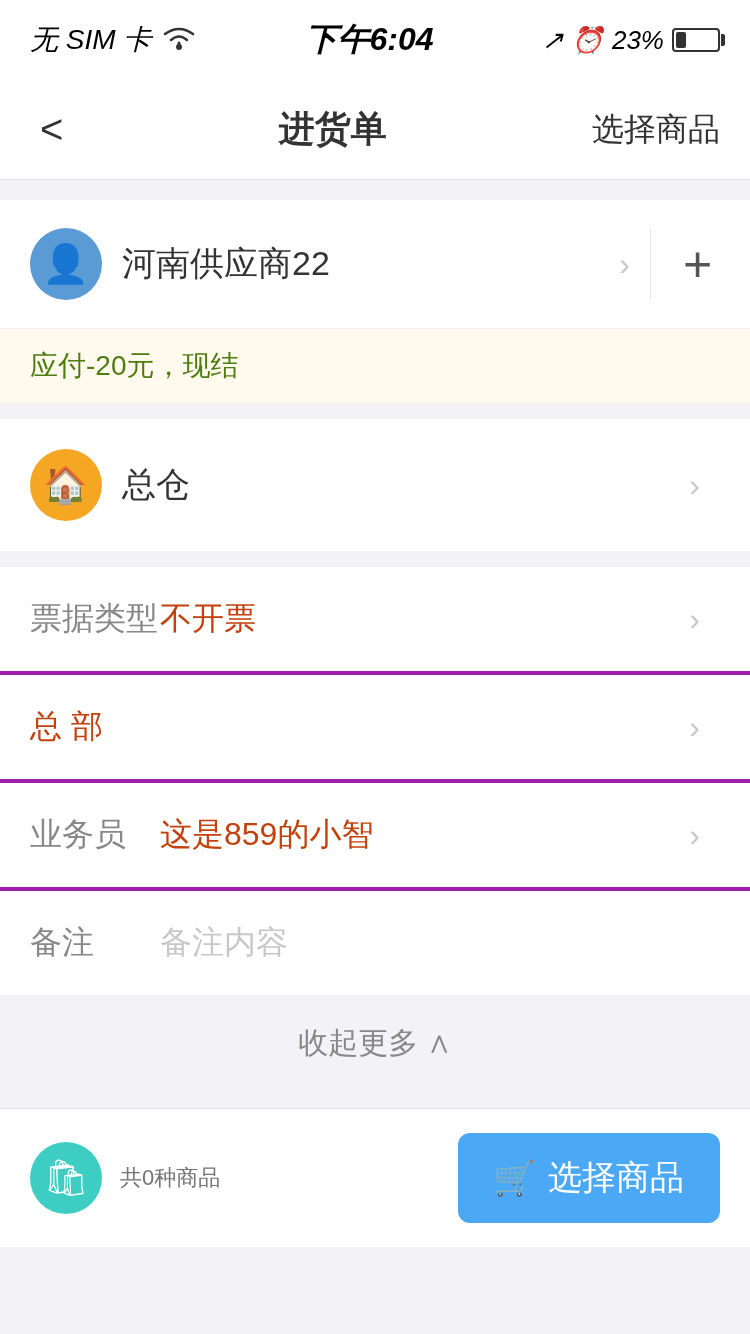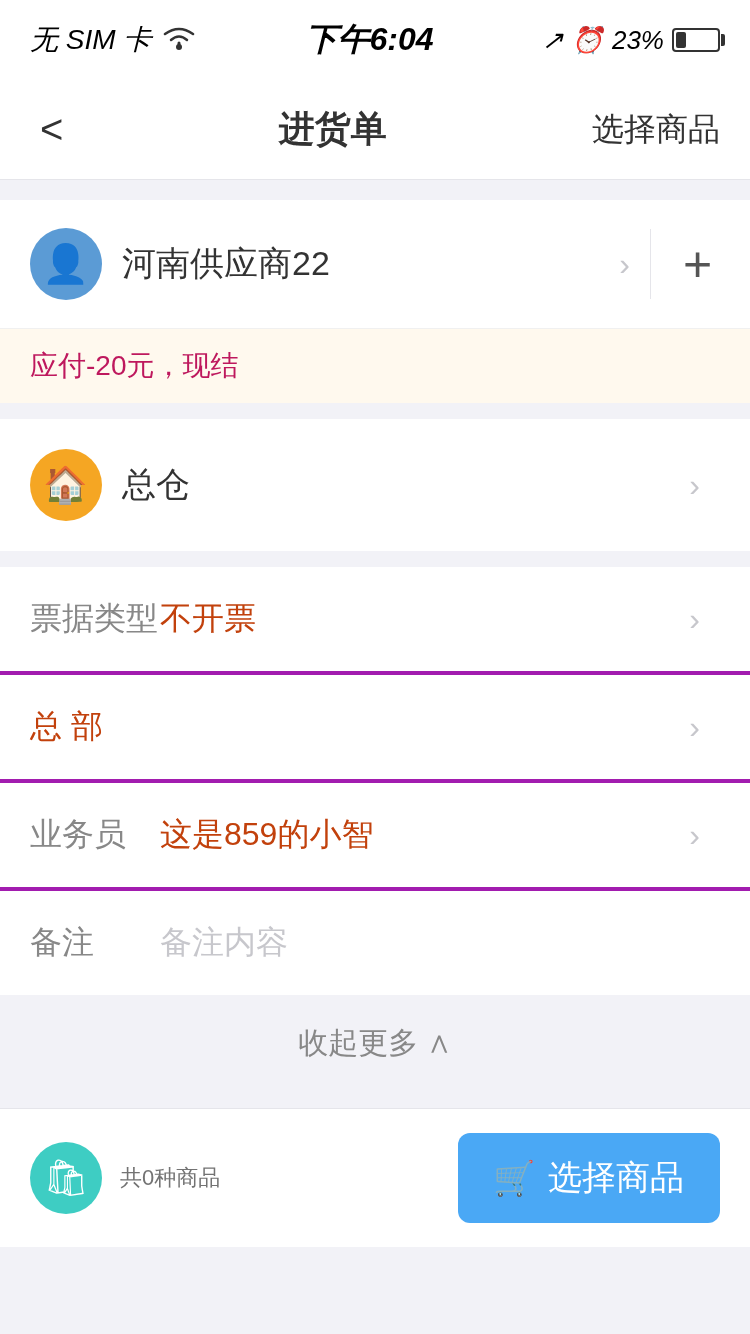--- a/index.html
+++ b/index.html
@@ -109,21 +109,21 @@
       width: 70px; height: 70px; display: flex; align-items: center; justify-content: center;
       font-size: 50px; color: #555; cursor: pointer; border-left: 1px solid #e5e5ea;
       padding-left: 24px;
     }
 
     
     .notice-bar {
       background: #fff9ee;
       padding: 18px 30px;
       font-size: 28px;
-      color: #be185d;
+      color: #4d7c0f;
     }
 
     .section-gap-small {
       width: 750px; height: 16px; background: #f2f2f7;
     }
 
     
     .row-item {
       display: flex;
       align-items: center;

